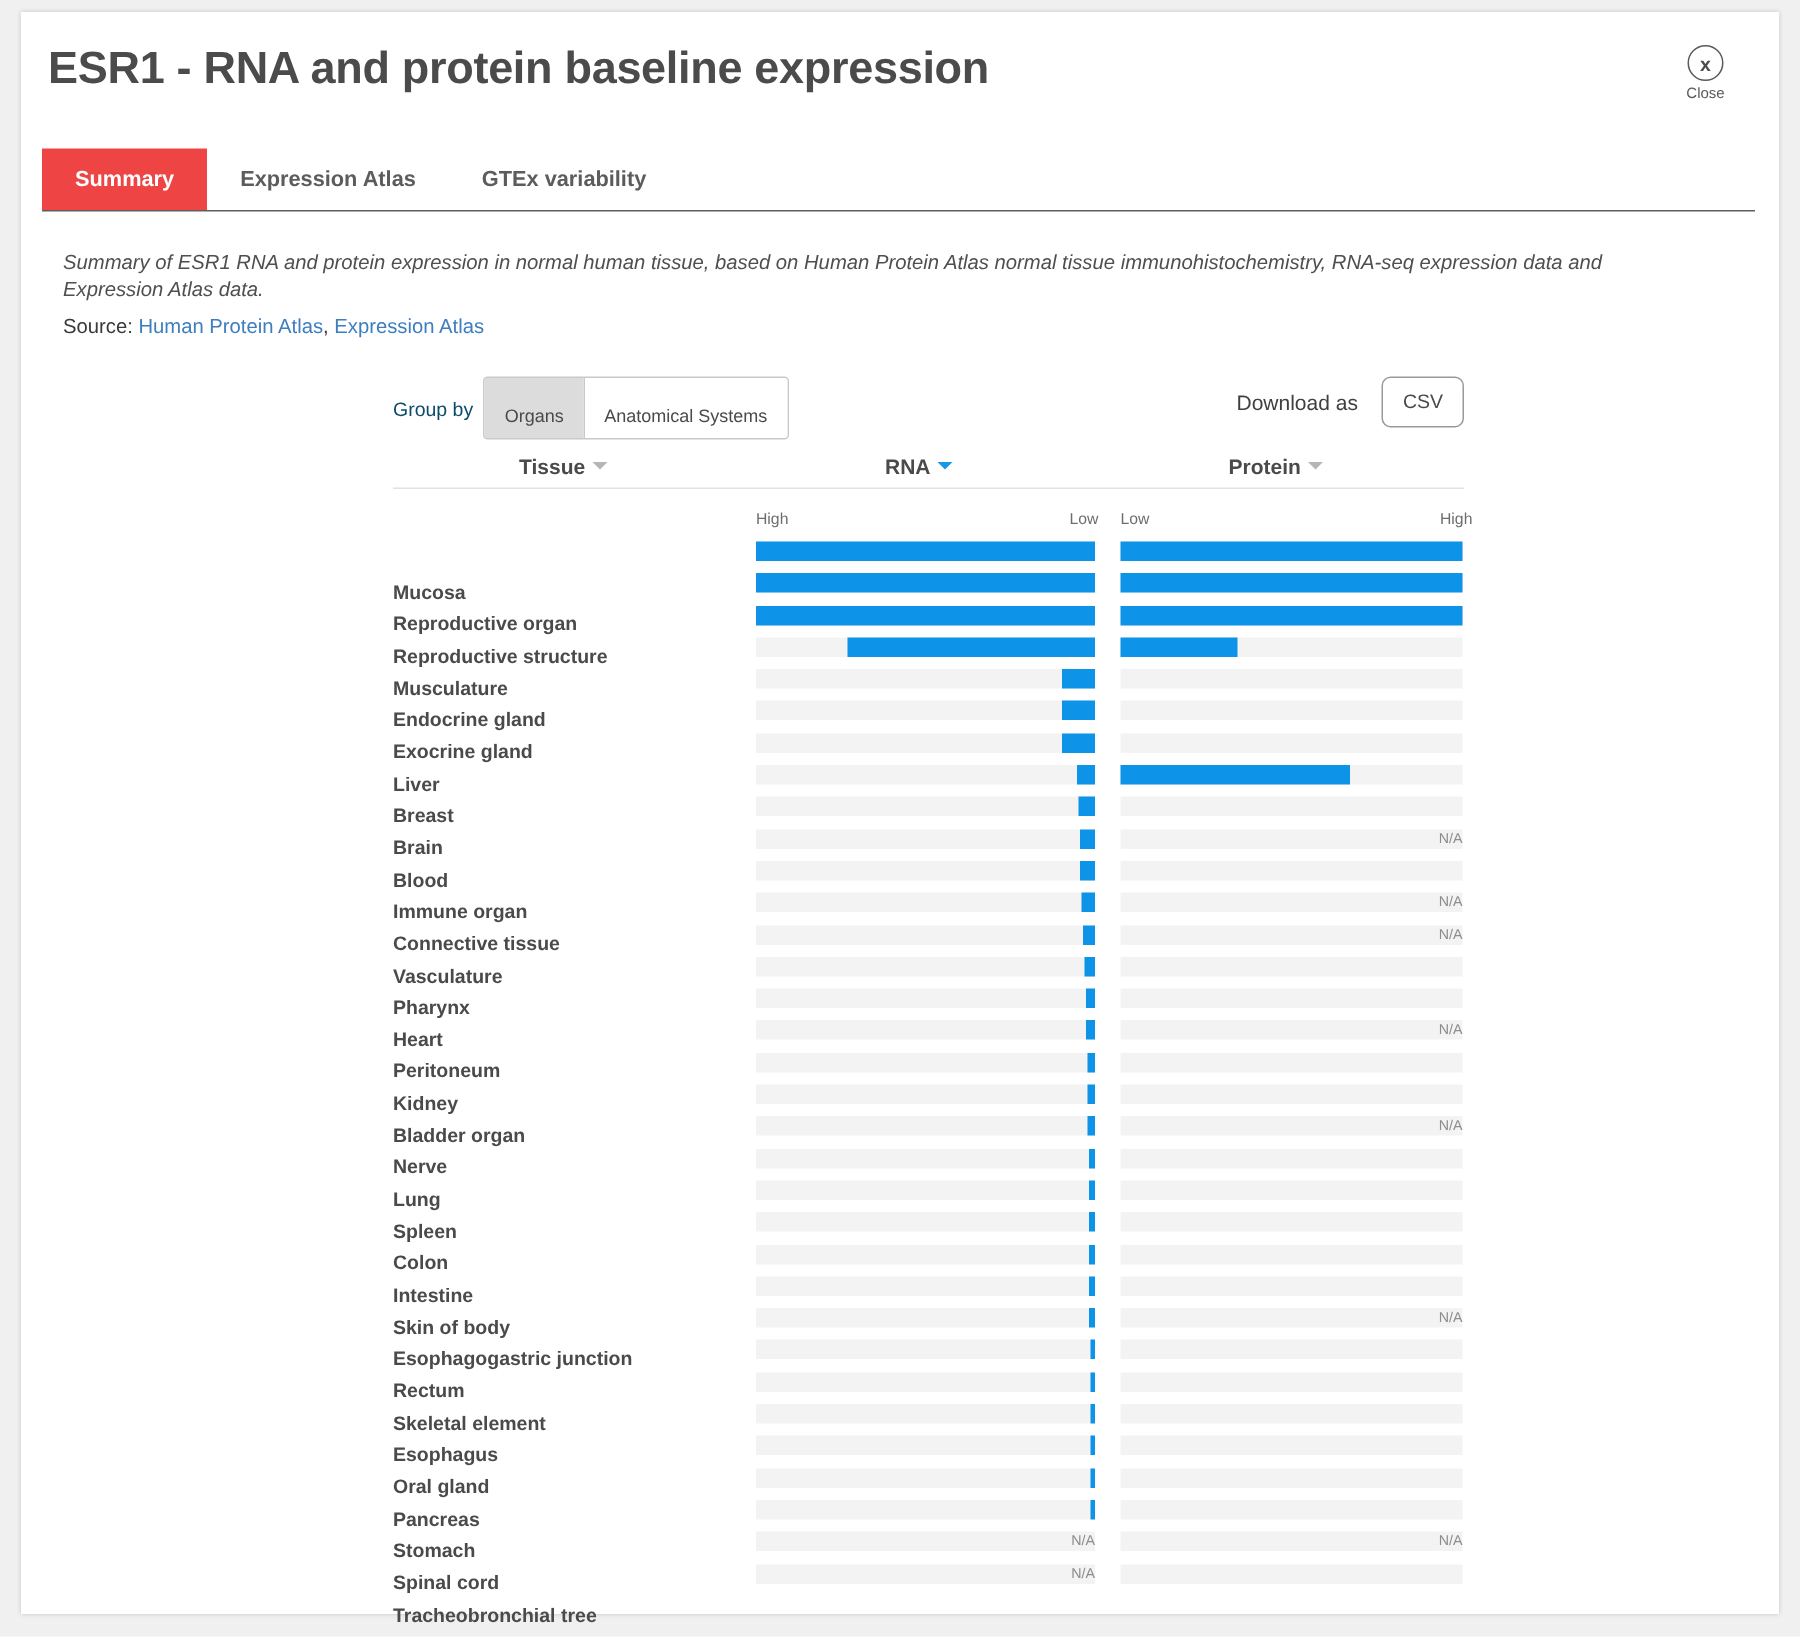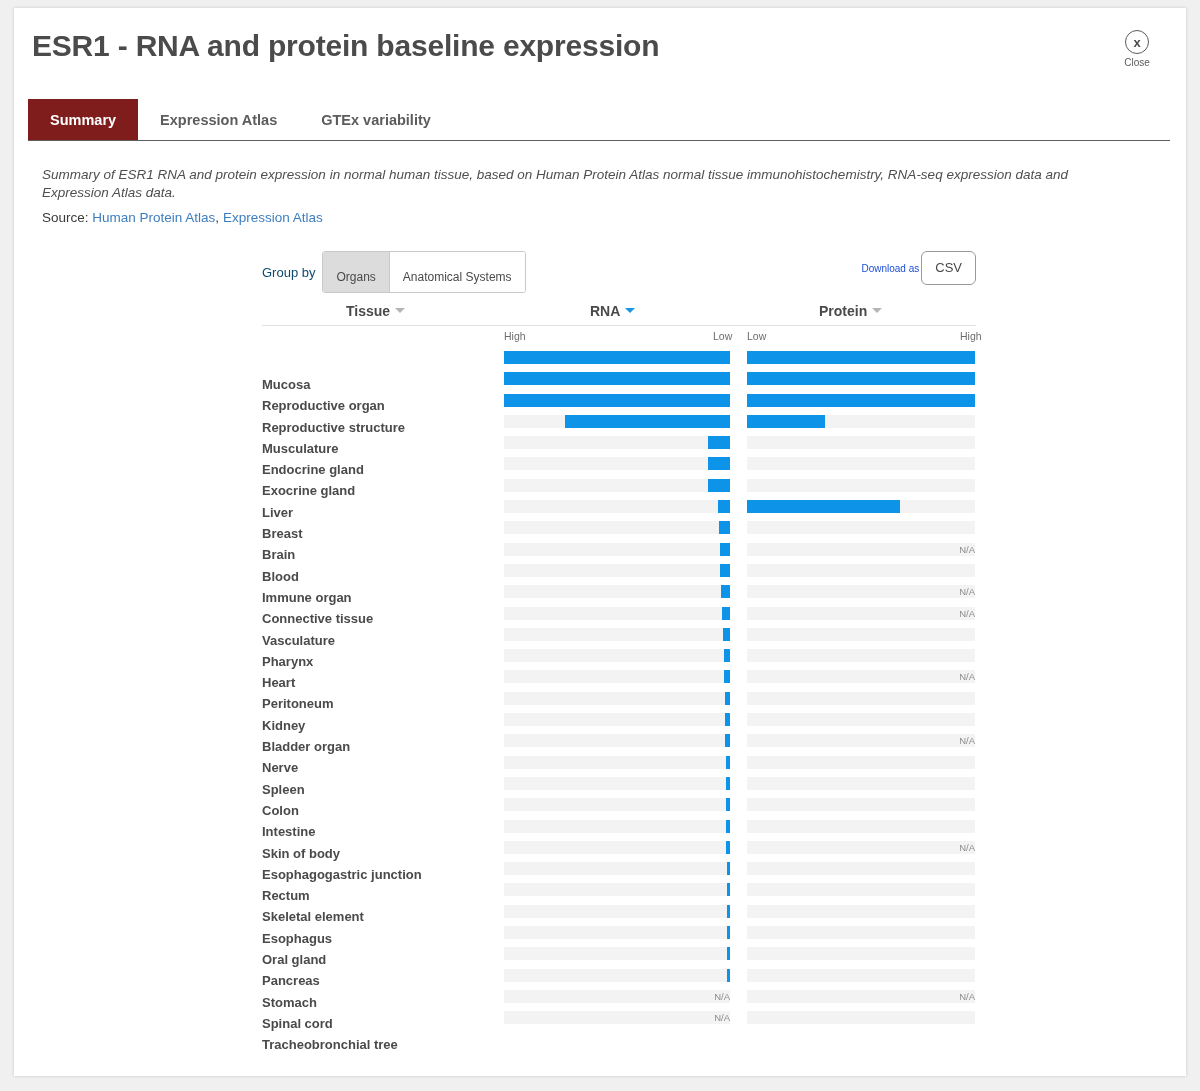--- a/index.html
+++ b/index.html
@@ -80,21 +80,21 @@
     align-items: center;
     padding: 0 22px;
     font-size: 14.5px;
     font-weight: bold;
     color: #5c5c5c;
     cursor: pointer;
     white-space: nowrap;
     box-sizing: border-box;
   }
   .tab.active {
-    background: #7f1d1d;
+    background: #ef4444;
     color: #ffffff;
   }
   .tabs-rule {
     position: absolute;
     left: 14px;
     top: 132px;
     width: 1142px;
     height: 1px;
     background: #5e5e5e;
   }
@@ -167,23 +167,23 @@
   }
 
   .download-wrap {
     position: absolute;
     right: 0;
     top: 0;
     display: flex;
     align-items: center;
   }
   .download-label {
-    font-size: 10px;
-    color: #1d4ed8;
-    margin-right: 2px;
+    font-size: 14px;
+    color: #404040;
+    margin-right: 16px;
   }
   .csv-btn {
     border: 1px solid #9a9a9a;
     border-radius: 6px;
     background: #ffffff;
     font-size: 13px;
     color: #4a4a4a;
     padding: 9px 13px;
     line-height: 14px;
     cursor: pointer;
@@ -227,21 +227,21 @@
     left: 0;
     top: 22px;
     width: 714px;
     height: 1px;
     background: #e2e2e2;
   }
 
   .scale-row {
     position: relative;
     height: 17px;
-    margin-top: 5px;
+    margin-top: 15px;
   }
   .scale-lbl {
     position: absolute;
     font-size: 10.5px;
     color: #6d6d6d;
     top: 0;
   }
   .s-rna-hi   { left: 242px; }
   .s-rna-lo   { left: 451px; }
   .s-prot-lo  { left: 485px; }
@@ -493,20 +493,27 @@
         <div class="row">
           <div class="tissue-name">Nerve</div>
           <div class="track rna">
             <div class="bar rna" style="width: 2.2%;"></div>
           </div>
           <div class="track prot">
             <div class="na">N/A</div>
           </div>
         </div>
         <div class="row">
+          <div class="tissue-name">Lung</div>
+          <div class="track rna">
+            <div class="bar rna" style="width: 1.8%;"></div>
+          </div>
+          <div class="track prot"></div>
+        </div>
+        <div class="row">
           <div class="tissue-name">Spleen</div>
           <div class="track rna">
             <div class="bar rna" style="width: 1.8%;"></div>
           </div>
           <div class="track prot"></div>
         </div>
         <div class="row">
           <div class="tissue-name">Colon</div>
           <div class="track rna">
             <div class="bar rna" style="width: 1.8%;"></div>

